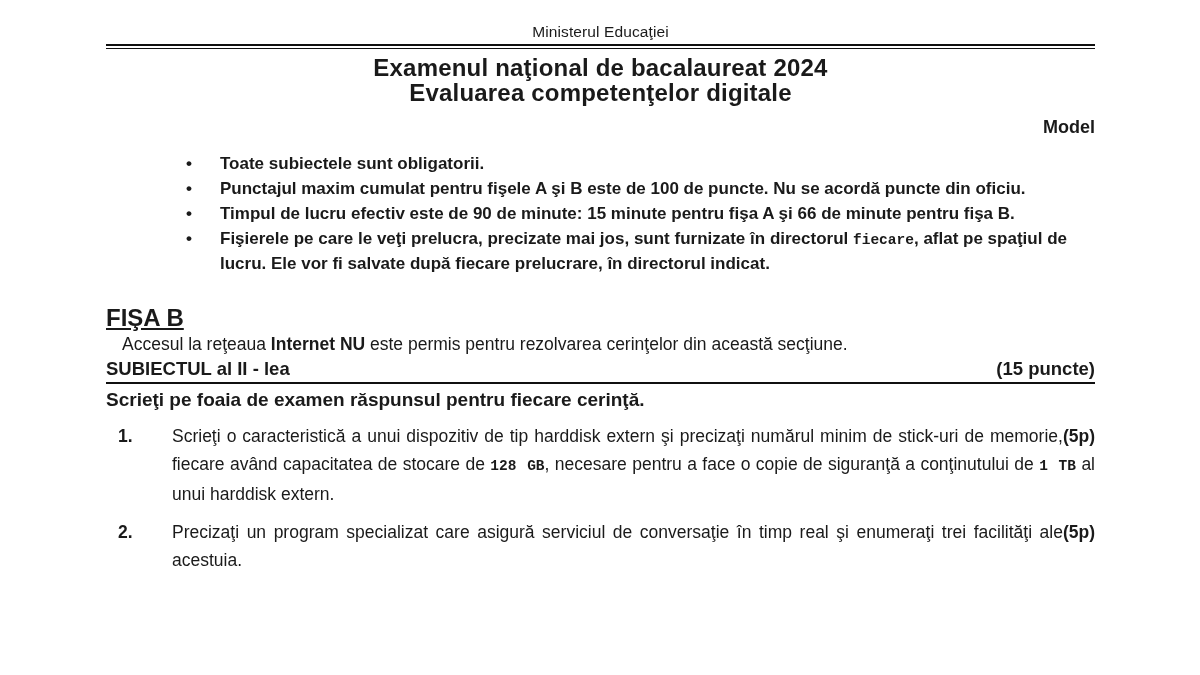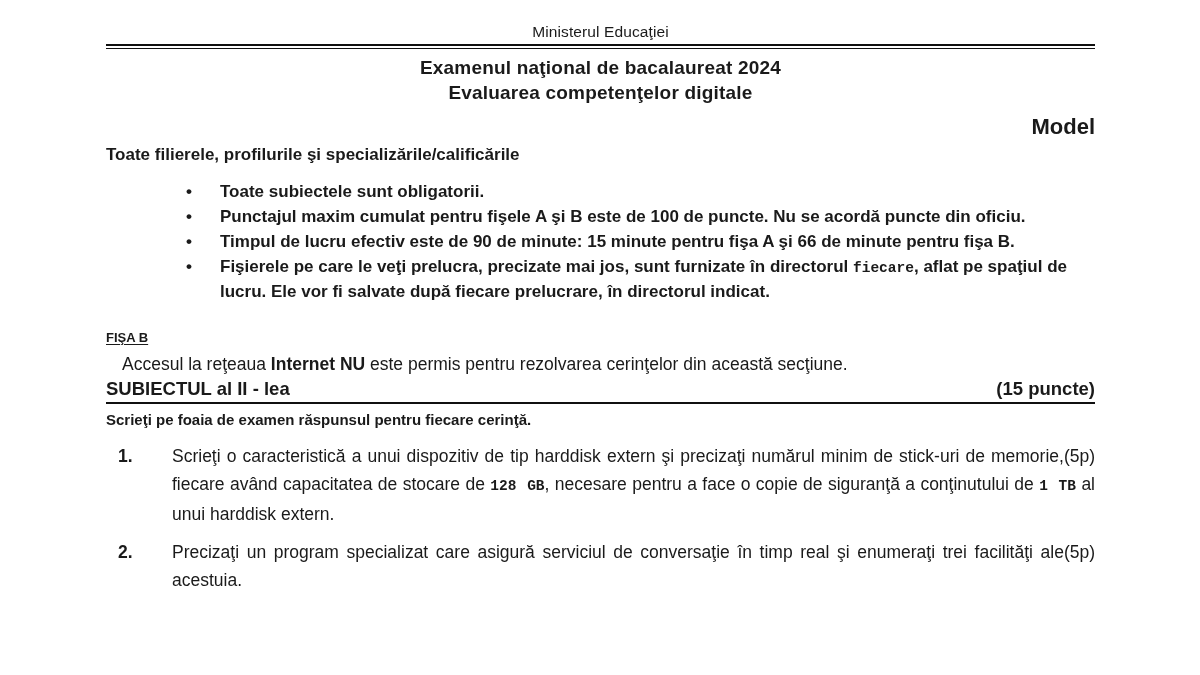--- a/index.html
+++ b/index.html
@@ -50,29 +50,29 @@
     border-bottom: 1.2px solid #101010;
     height: 2px;
   }
 
   .title-block {
     text-align: center;
     margin-top: 6px;
   }
   .title-line {
     font-weight: bold;
-    font-size: 19px;
+    font-size: 24px;
     line-height: 25px;
     letter-spacing: 0.2px;
   }
 
   .model-line {
     text-align: right;
     font-weight: bold;
-    font-size: 22px;
+    font-size: 18px;
     line-height: 24px;
     margin-top: 10px;
   }
 
   .filiere-line {
     font-weight: bold;
     font-size: 17px;
     line-height: 24px;
     margin-top: 4px;
   }
@@ -101,23 +101,23 @@
 
   .mono {
     font-family: "Liberation Mono", "DejaVu Sans Mono", monospace;
     font-weight: bold;
     font-size: 14.5px;
     letter-spacing: 0px;
   }
 
   
   .fisa-head {
-    margin-top: 22px;
-    font-weight: bold;
-    font-size: 13px;
+    margin-top: 30px;
+    font-weight: bold;
+    font-size: 24px;
     line-height: 24px;
   }
   .fisa-head .u {
     text-decoration: underline;
     text-underline-offset: 2px;
   }
   .fisa-sub {
     font-size: 17.5px;
     line-height: 25px;
     margin-top: 2px;
@@ -131,21 +131,21 @@
     justify-content: space-between;
     align-items: baseline;
     font-weight: bold;
     font-size: 18.5px;
     line-height: 24px;
     border-bottom: 2.5px solid #101010;
     padding-bottom: 1px;
   }
   .subject-instruction {
     font-weight: bold;
-    font-size: 15px;
+    font-size: 19px;
     line-height: 25px;
     margin-top: 3px;
   }
 
   
   .items {
     margin: 10px 0 0 0;
     padding: 0;
     list-style: none;
   }
@@ -159,21 +159,21 @@
   .items li .num {
     position: absolute;
     left: 12px;
     top: 0;
     font-weight: bold;
     font-size: 17.5px;
     line-height: 28px;
   }
   .item-justify { text-align: justify; }
   .pts {
-    font-weight: normal;
+    font-weight: bold;
     float: right;
   }
 </style>
 </head>
 <body>
 
 <div class="page">
   <div class="content">
 
     <div class="org-block">
@@ -182,21 +182,20 @@
 
     <div class="rule-double"></div>
 
     <div class="title-block">
       <div class="title-line">Examenul naţional de bacalaureat 2024</div>
       <div class="title-line">Evaluarea competenţelor digitale</div>
     </div>
 
     <div class="model-line">Model</div>
 
-    <div class="filiere-line">Toate filierele, profilurile şi specializările/calificările</div>
 
     <ul class="bullets">
       <li>
         <span class="dot">•</span>
         <span>Toate subiectele sunt obligatorii.</span>
       </li>
       <li>
         <span class="dot">•</span>
         <span>Punctajul maxim cumulat pentru fişele A şi B este de 100 de puncte. Nu se acordă puncte din oficiu.</span>
       </li>

